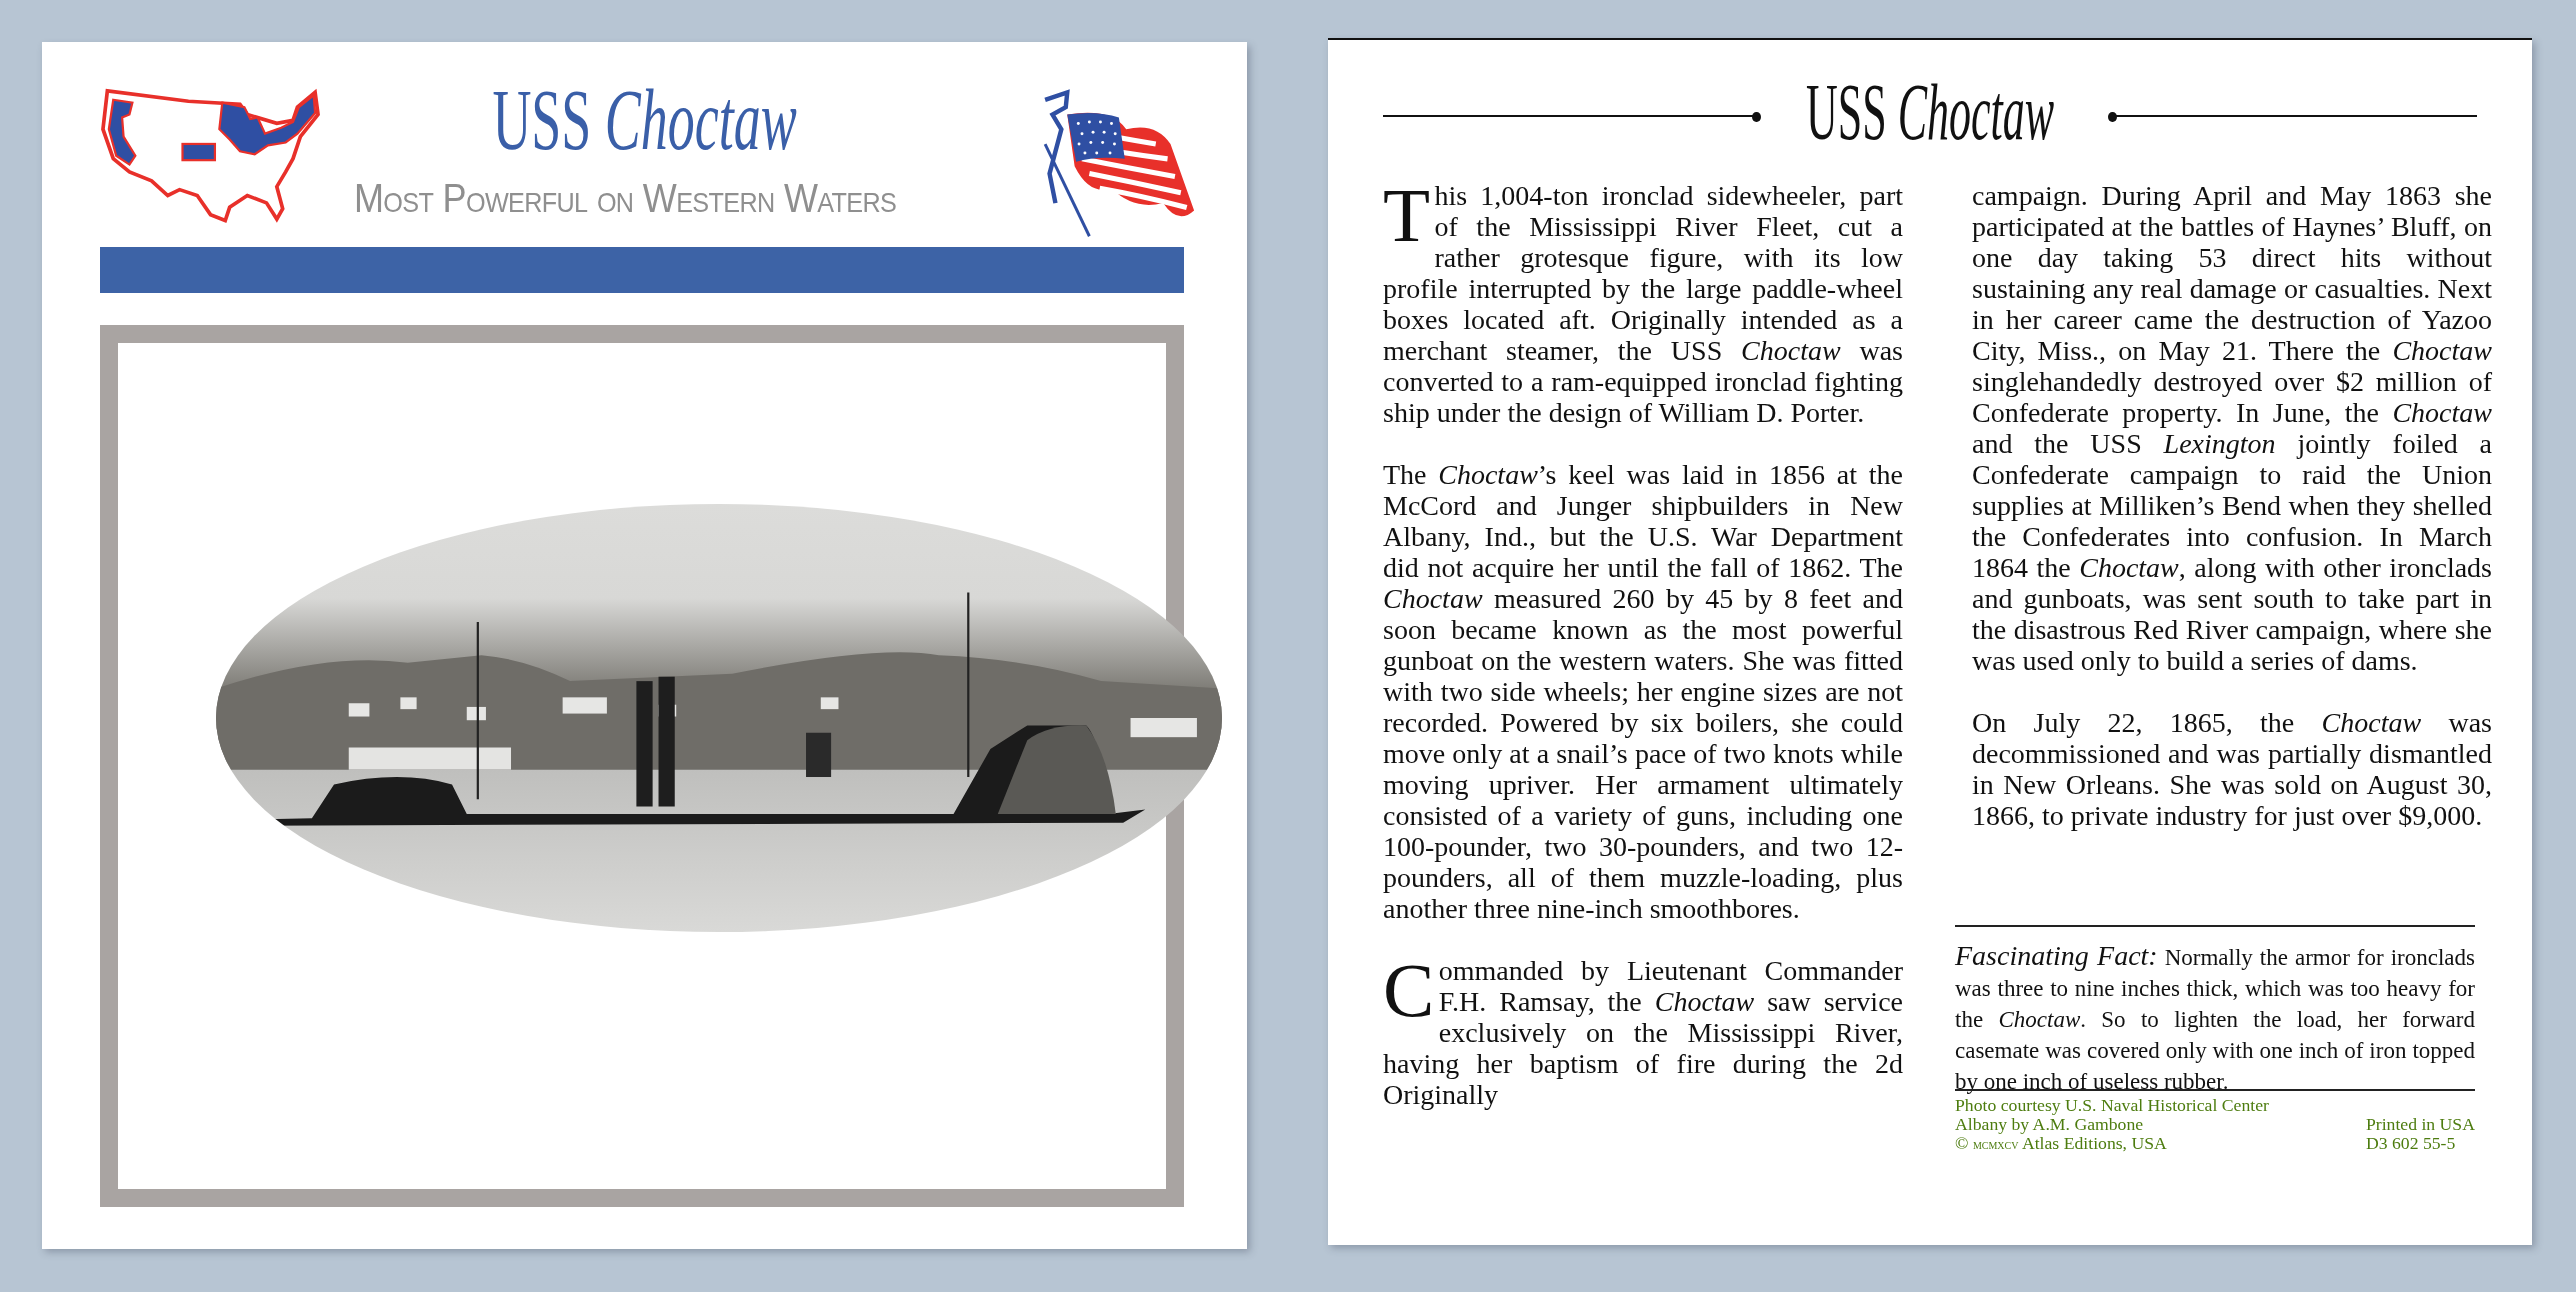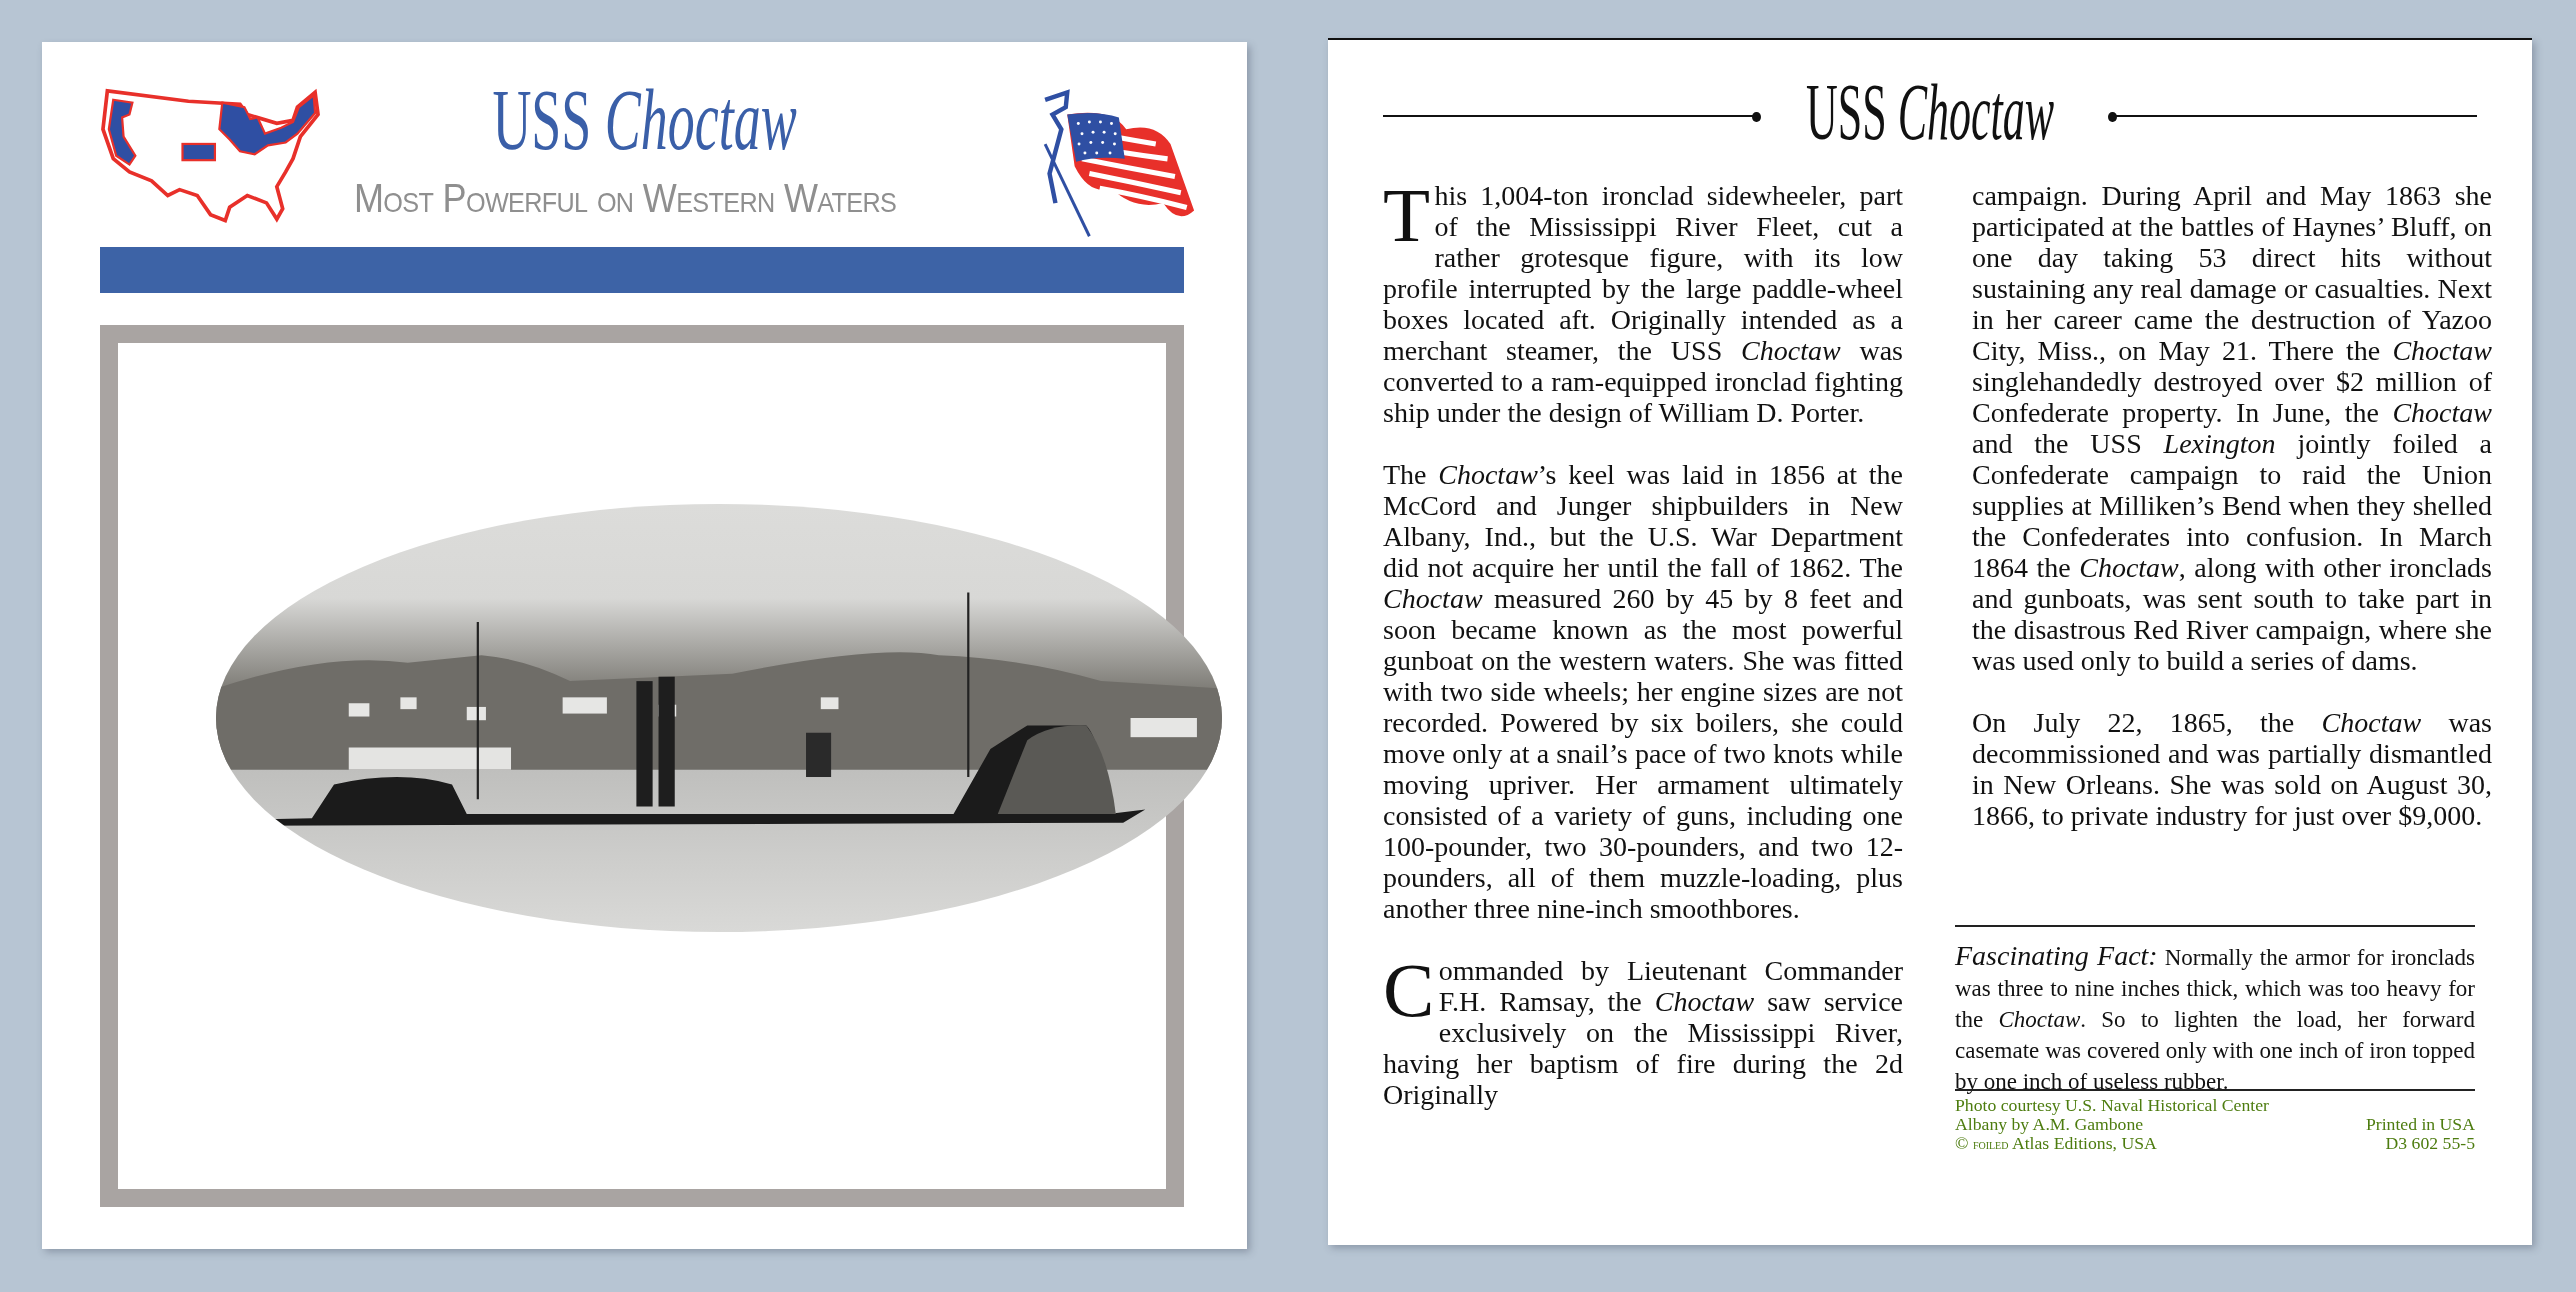--- a/index.html
+++ b/index.html
@@ -23,21 +23,21 @@
   .col{position:absolute;top:140px;width:520px;font-size:28px;line-height:31px;color:#111;text-align:justify;}
   .col p{margin:0 0 31px 0;}
   .col1{left:55px;}
   .col2{left:644px;}
   .dropcap{float:left;font-size:77px;line-height:59px;margin:5.9px 4.4px 0 0;}
   .col i{font-style:italic;}
   .fact-rule{position:absolute;left:627px;width:520px;height:1.5px;background:#222;}
   .fact{position:absolute;left:627px;top:900px;width:520px;font-size:23px;line-height:31px;text-align:justify;color:#111;}
   .fact .lbl{font-style:italic;font-size:28px;}
   .credits{position:absolute;left:627px;top:1056px;width:520px;font-size:17.7px;line-height:19px;color:#4d7c0f;}
-  .credits .right{position:absolute;right:0;top:19px;text-align:right;}
+  .credits .right{position:absolute;right:0;top:19px;text-align:left;}
   .sc{font-variant:small-caps;font-size:14.8px;}
 </style>
 </head>
 <body>
 
 <div class="card" id="front">
   <svg class="map" viewBox="0 0 300 190">
     <path d="M10 8 L120 22 L190 26 L200 40 L240 52 L262 48 L268 30 L292 10 L296 40 L272 70 L262 100 L252 118 L240 138 L248 168 L240 182 L226 160 L200 150 L176 166 L170 184 L150 176 L132 150 L108 142 L92 150 L70 130 L40 118 L18 100 L4 60 Z" fill="#fff" stroke="#e8302a" stroke-width="5"></path>
     <path d="M18 20 L44 24 L40 40 L30 44 L32 70 L48 96 L40 108 L22 96 L12 60 Z" fill="#2f4fa3" stroke="#e8302a" stroke-width="3"></path>
     <rect x="112" y="80" width="44" height="22" fill="#2f4fa3" stroke="#e8302a" stroke-width="3"></rect>
@@ -115,20 +115,20 @@
     <p><span>campaign. During April and May 1863 she participated at the battles of Haynes’ Bluff, on one day taking 53 direct hits without sustaining any real damage or casualties. Next in her career came the destruction of Yazoo City, Miss., on May 21. There the </span><i>Choctaw</i><span> singlehandedly destroyed over $2 million of Confederate property. In June, the </span><i>Choctaw</i><span> and the USS </span><i>Lexington</i><span> jointly foiled a Confederate campaign to raid the Union supplies at Milliken’s Bend when they shelled the Confederates into confusion. In March 1864 the </span><i>Choctaw</i><span>, along with other ironclads and gunboats, was sent south to take part in the disastrous Red River campaign, where she was used only to build a series of dams.</span></p>
     <p><span>On July 22, 1865, the </span><i>Choctaw</i><span> was decommissioned and was partially dismantled in New Orleans. She was sold on August 30, 1866, to private industry for just over $9,000.</span></p>
   </div>
 
   <div class="fact-rule" style="top:885px;"></div>
   <div class="fact"><span class="lbl">Fascinating Fact:</span><span> Normally the armor for ironclads was three to nine inches thick, which was too heavy for the </span><i>Choctaw</i><span>. So to lighten the load, her forward casemate was covered only with one inch of iron topped by one inch of useless rubber.</span></div>
   <div class="fact-rule" style="top:1049px;"></div>
   <div class="credits">
     <div>Photo courtesy U.S. Naval Historical Center</div>
     <div>Albany by A.M. Gambone</div>
-    <div><span>©</span> <span class="sc">foiled</span><span> Atlas Editions, USA</span></div>
+    <div><span>©</span> <span class="sc">mcmxcv</span><span> Atlas Editions, USA</span></div>
     <div class="right">
       <div>Printed in USA</div>
       <div>D3 602 55-5</div>
     </div>
   </div>
 </div>
 
 
 </body></html>

